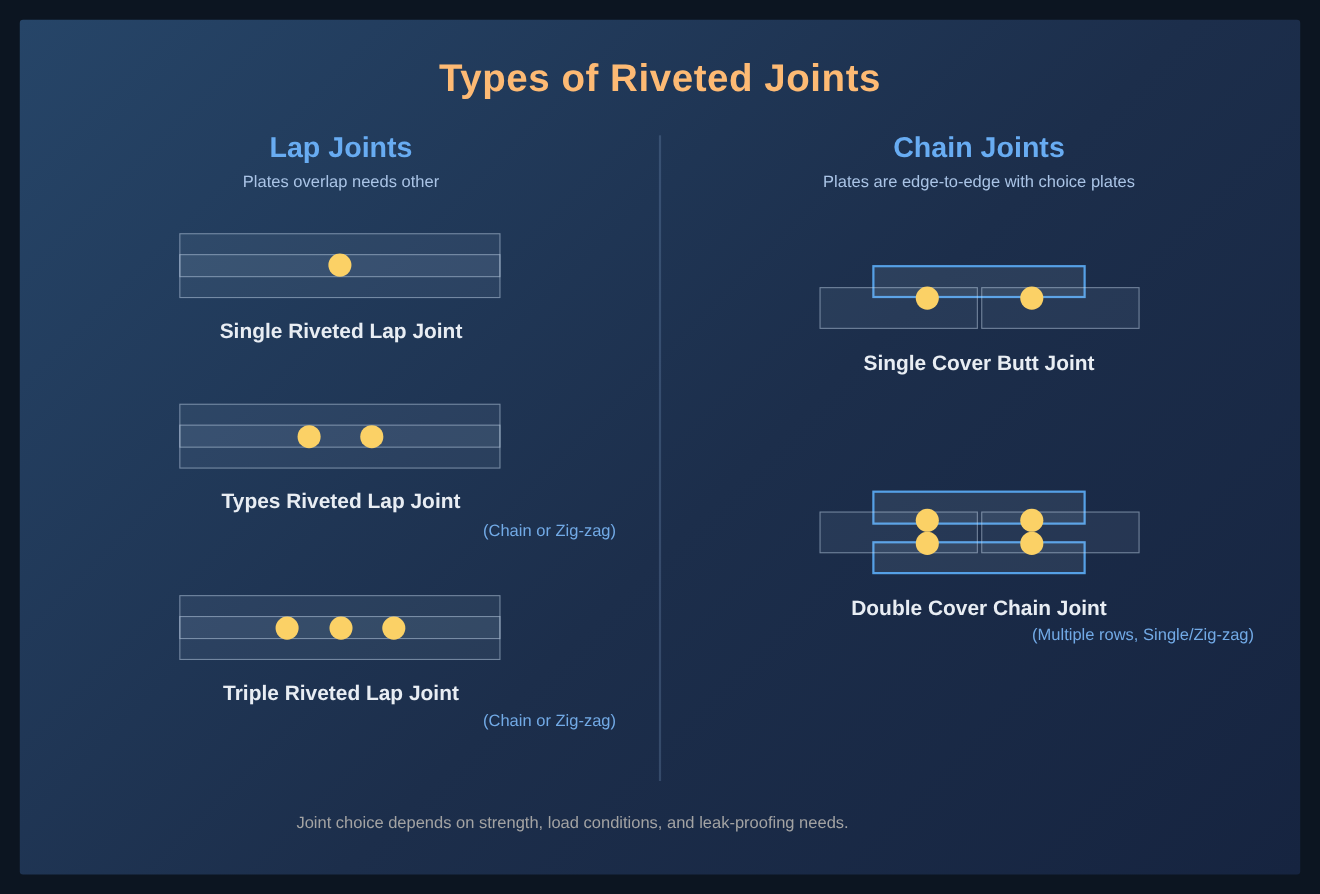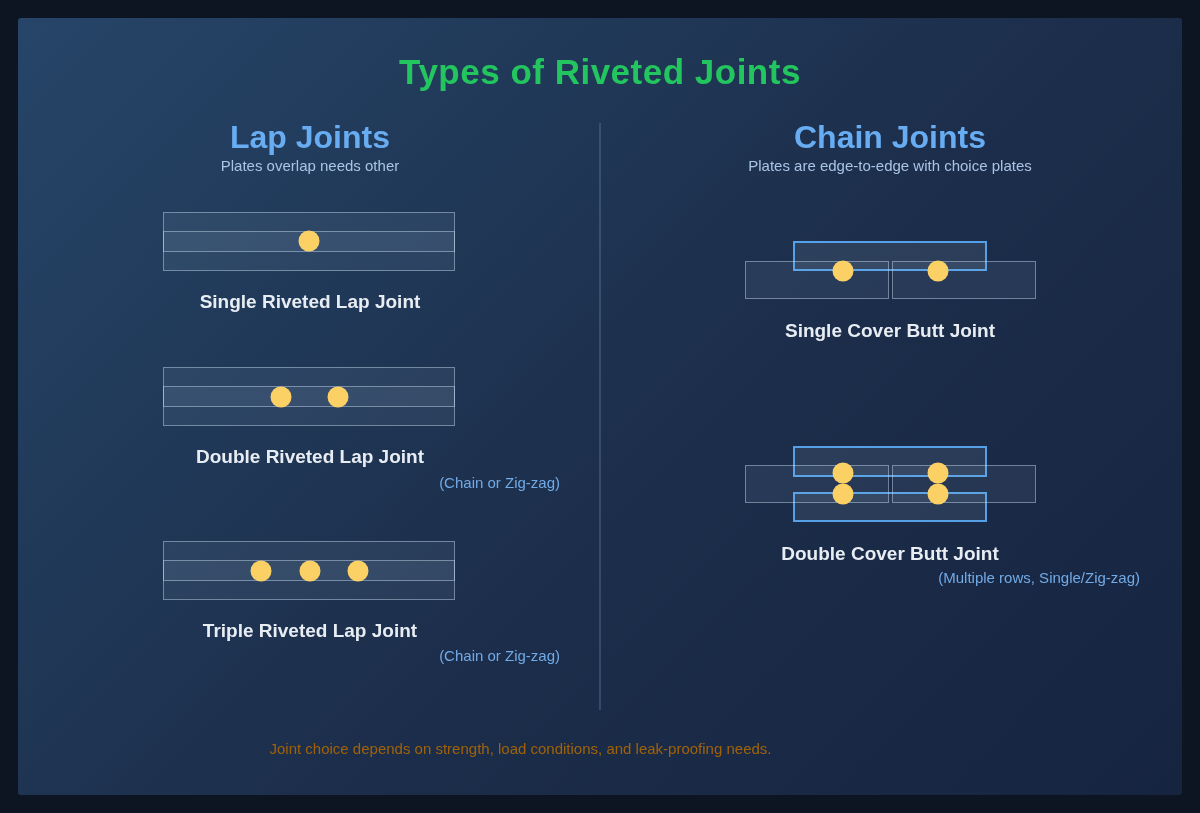--- a/index.html
+++ b/index.html
@@ -16,29 +16,29 @@
     width: 1164px; height: 777px;
     border-radius: 3px;
     background: linear-gradient(135deg, #264568 0%, #1c2e4b 55%, #162440 100%);
   }
   .title {
     position: absolute;
     left: 0; top: 52px; width: 1200px;
     text-align: center;
     font-size: 35px;
     font-weight: bold;
-    color: #22c55e;
+    color: #fdba74;
     letter-spacing: 0.5px;
   }
   .col-heading {
     position: absolute;
     width: 500px;
     text-align: center;
     top: 119px;
-    font-size: 32px;
+    font-size: 26px;
     font-weight: bold;
     color: #68acf2;
   }
   .col-sub {
     position: absolute;
     width: 500px;
     text-align: center;
     top: 157px;
     font-size: 15px;
     color: #aac4e6;
@@ -82,21 +82,21 @@
     width: 500px;
     text-align: right;
     font-size: 15px;
     color: #72aae6;
   }
   .footer {
     position: absolute;
     left: 0; top: 740px; width: 1041px;
     text-align: center;
     font-size: 15px;
-    color: #a16207;
+    color: #a3a3a3;
   }
 </style>
 </head>
 <body>
 
 <div class="panel"></div>
 
 <div class="title">Types of Riveted Joints</div>
 
 <div class="col-heading left-box">Lap Joints</div>
@@ -110,21 +110,21 @@
   <div class="rivet" style="left:146px; top:29px;"></div>
 </div>
 <div class="joint-label left-box" style="top:291px;">Single Riveted Lap Joint</div>
 
 <div class="diagram" style="left:163px; top:367px; width:292px; height:59px;">
   <div class="plate" style="left:0; top:0; width:292px; height:40px;"></div>
   <div class="plate" style="left:0; top:19px; width:292px; height:40px;"></div>
   <div class="rivet" style="left:118px; top:30px;"></div>
   <div class="rivet" style="left:175px; top:30px;"></div>
 </div>
-<div class="joint-label left-box" style="top:446px;">Double Riveted Lap Joint</div>
+<div class="joint-label left-box" style="top:446px;">Types Riveted Lap Joint</div>
 <div class="joint-note left-box" style="top:474px;">(Chain or Zig-zag)</div>
 
 <div class="diagram" style="left:163px; top:541px; width:292px; height:59px;">
   <div class="plate" style="left:0; top:0; width:292px; height:40px;"></div>
   <div class="plate" style="left:0; top:19px; width:292px; height:40px;"></div>
   <div class="rivet" style="left:98px; top:30px;"></div>
   <div class="rivet" style="left:147px; top:30px;"></div>
   <div class="rivet" style="left:195px; top:30px;"></div>
 </div>
 <div class="joint-label left-box" style="top:620px;">Triple Riveted Lap Joint</div>
@@ -145,16 +145,16 @@
 <div class="diagram" style="left:745px; top:446px; width:291px; height:77px;">
   <div class="cover" style="left:48px; top:0; width:194px; height:31px;"></div>
   <div class="cover" style="left:48px; top:46px; width:194px; height:30px;"></div>
   <div class="plate" style="left:0; top:19px; width:144px; height:38px;"></div>
   <div class="plate" style="left:147px; top:19px; width:144px; height:38px;"></div>
   <div class="rivet" style="left:98px; top:27px;"></div>
   <div class="rivet" style="left:98px; top:48px;"></div>
   <div class="rivet" style="left:193px; top:27px;"></div>
   <div class="rivet" style="left:193px; top:48px;"></div>
 </div>
-<div class="joint-label right-box" style="top:543px;">Double Cover Butt Joint</div>
+<div class="joint-label right-box" style="top:543px;">Double Cover Chain Joint</div>
 <div class="joint-note right-box" style="top:569px;">(Multiple rows, Single/Zig-zag)</div>
 
 <div class="footer">Joint choice depends on strength, load conditions, and leak-proofing needs.</div>
 
 </body></html>

